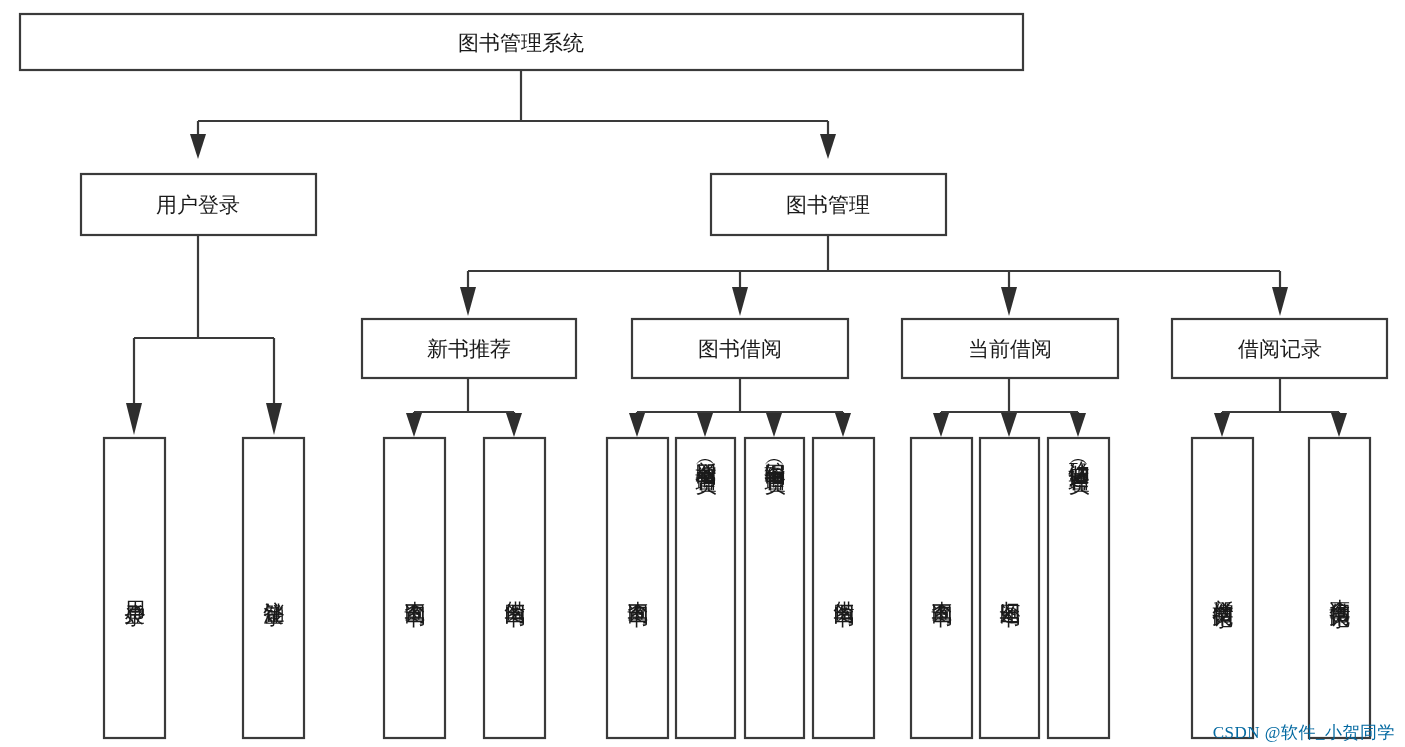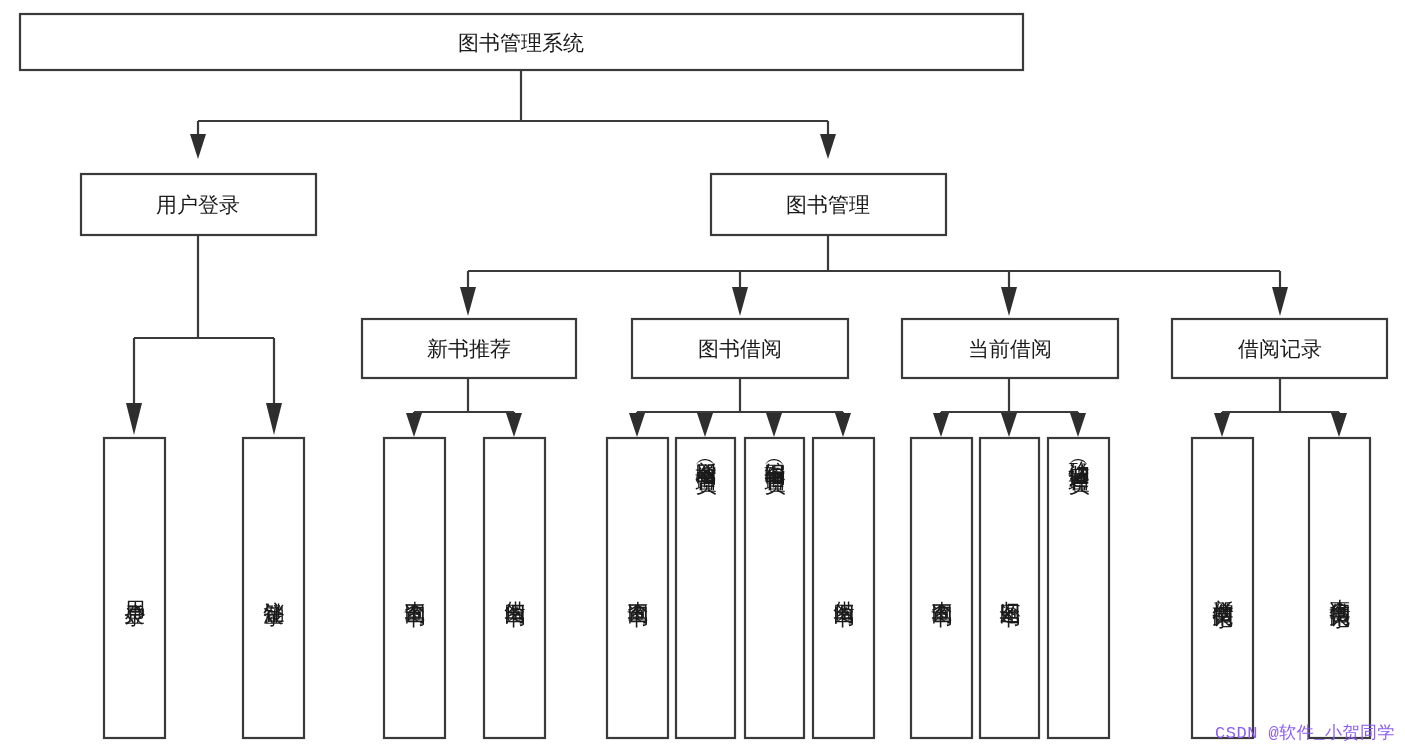--- a/index.html
+++ b/index.html
@@ -58,23 +58,23 @@
     font-size: 21px;
     line-height: 1;
     letter-spacing: 2px;
     color: #1a1a1a;
     white-space: nowrap;
   }
   #watermark {
     position: absolute;
     right: 10px;
     bottom: 6px;
-    font-family: Liberation Mono, monospace;
+    font-family: Liberation Serif, serif;
     font-size: 17px;
-    color: #8b5cf6;
+    color: #0369a1;
     white-space: nowrap;
     letter-spacing: 0.5px;
   }
 </style>
 </head>
 <body>
 
 <div id="diagram-root">
 
   <svg id="diagram-svg" width="1405" height="747" viewBox="0 0 1405 747">

